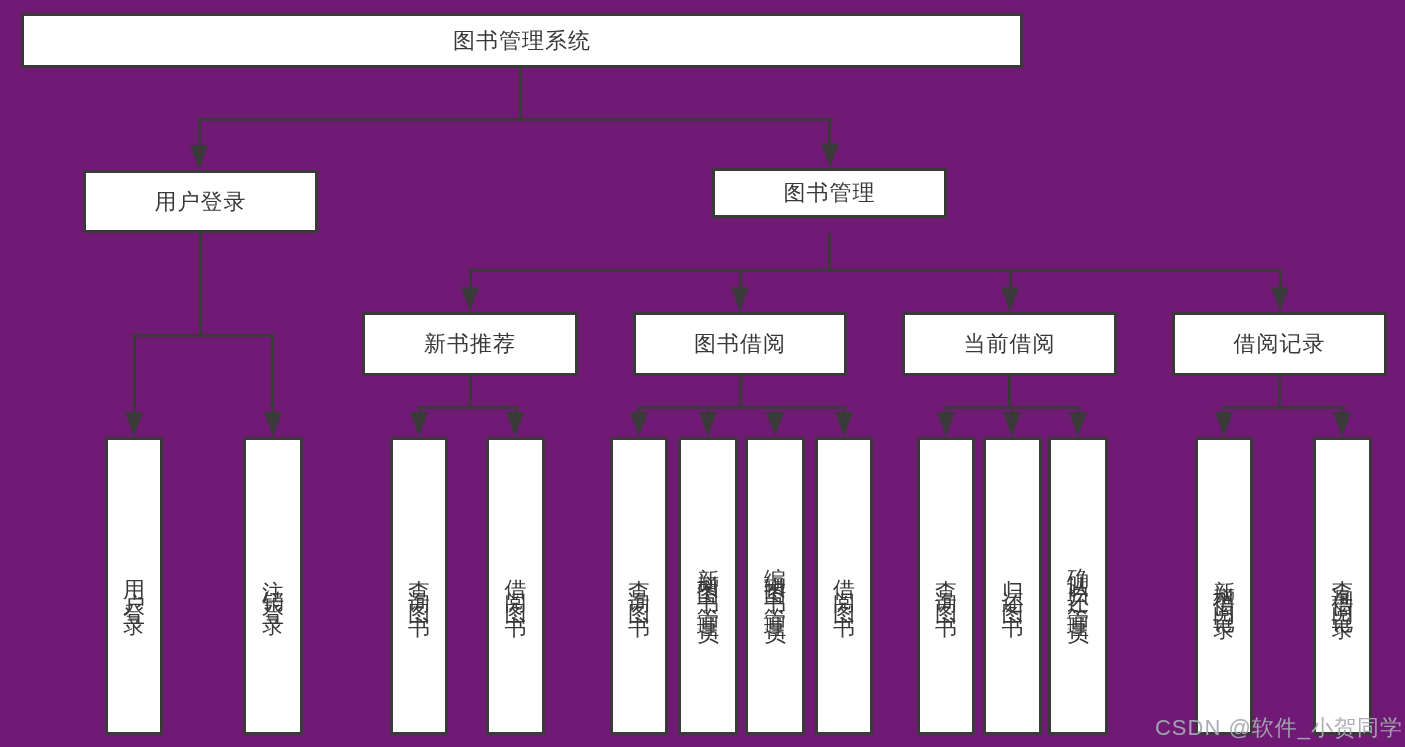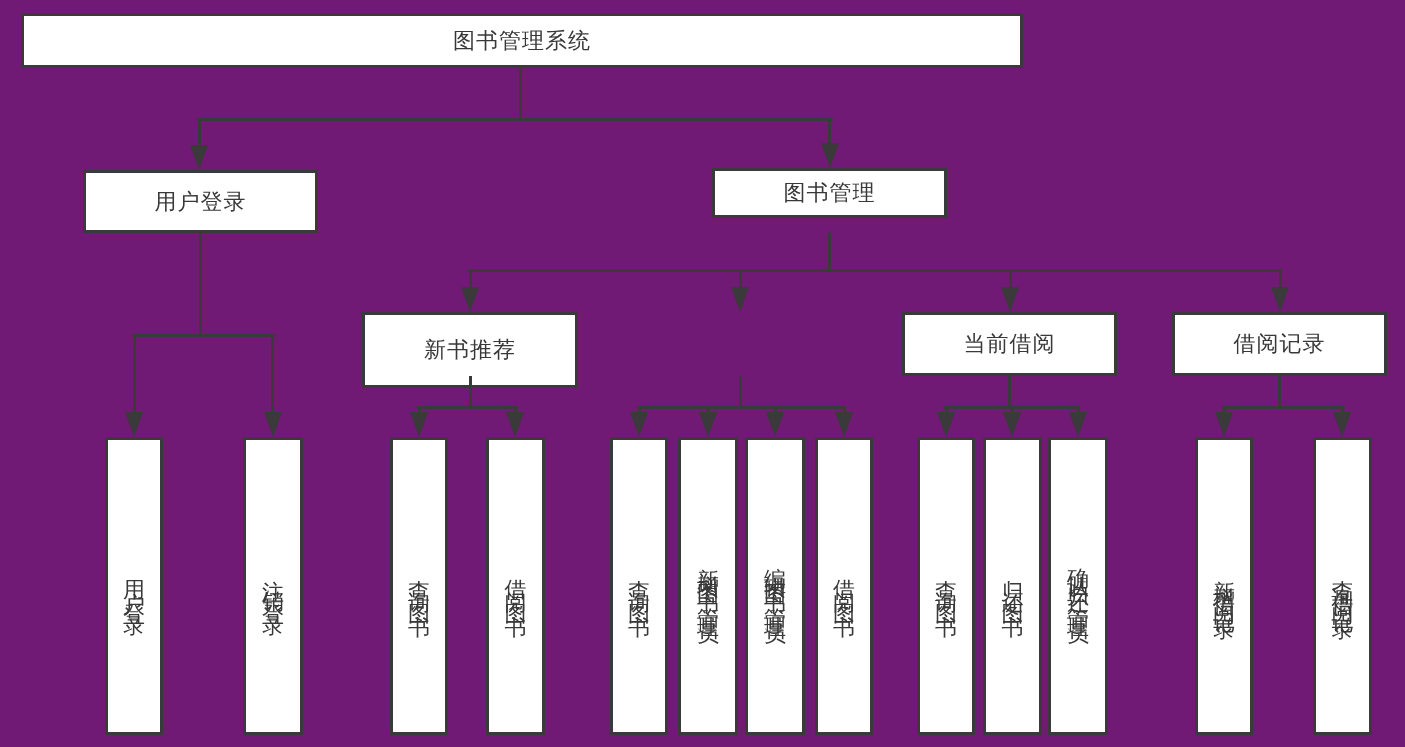--- a/index.html
+++ b/index.html
@@ -23,21 +23,21 @@
   .ln{position:absolute;background:#3a3a3a;}
   .arr{
     position:absolute;width:0;height:0;
     border-left:9px solid transparent;border-right:9px solid transparent;
     border-top:25px solid #3a3a3a;
   }
   
   #n-root   {left:21px;  top:13px;  width:1002px;height:55px;}
   #n-login  {left:83px;  top:170px; width:235px; height:63px;}
   #n-mgmt   {left:712px; top:168px; width:235px; height:50px;}
-  #n-rec    {left:362px; top:312px; width:216px; height:76px;}
+  #n-rec    {left:362px; top:312px; width:216px; height:64px;}
   #n-borrow {left:633px; top:312px; width:214px; height:64px;}
   #n-current{left:902px; top:312px; width:215px; height:64px;}
   #n-records{left:1172px;top:312px; width:215px; height:64px;}
   #l1 {left:105px; top:437px;width:58px;height:298px;}
   #l2 {left:243px; top:437px;width:60px;height:298px;}
   #l3 {left:390px; top:437px;width:58px;height:298px;}
   #l4 {left:486px; top:437px;width:59px;height:298px;}
   #l5 {left:610px; top:437px;width:58px;height:298px;}
   #l6 {left:678px; top:437px;width:60px;height:298px;}
   #l7 {left:745px; top:437px;width:60px;height:298px;}
@@ -56,20 +56,21 @@
 <body>
 
 <div id="canvas">
 
   <div class="box" id="n-root">图书管理系统</div>
 
   <div class="box" id="n-login">用户登录</div>
   <div class="box" id="n-mgmt">图书管理</div>
 
   <div class="box" id="n-rec">新书推荐</div>
+  <div class="box" id="n-borrow">图书借阅</div>
   <div class="box" id="n-current">当前借阅</div>
   <div class="box" id="n-records">借阅记录</div>
 
   <div class="box vbox" id="l1">
       <span class="vtext sp-short">用户登录</span>
     </div>
   <div class="box vbox" id="l2">
       <span class="vtext sp-short">注销登录</span>
     </div>
   <div class="box vbox" id="l3">
@@ -158,14 +159,15 @@
   <div class="arr" style="left:1003px;top:412px"></div>
   <div class="arr" style="left:1069px;top:412px"></div>
 
   <div class="ln" style="left:1278px;top:376px;width:3px;height:32px"></div>
   <div class="ln" style="left:1222px;top:406px;width:123px;height:3px"></div>
   <div class="ln" style="left:1223px;top:409px;width:3px;height:6px"></div>
   <div class="ln" style="left:1341px;top:409px;width:3px;height:6px"></div>
   <div class="arr" style="left:1215px;top:412px"></div>
   <div class="arr" style="left:1333px;top:412px"></div>
 
+  <div id="watermark">CSDN @软件_小贺同学</div>
 
 </div>
 
 </body></html>

